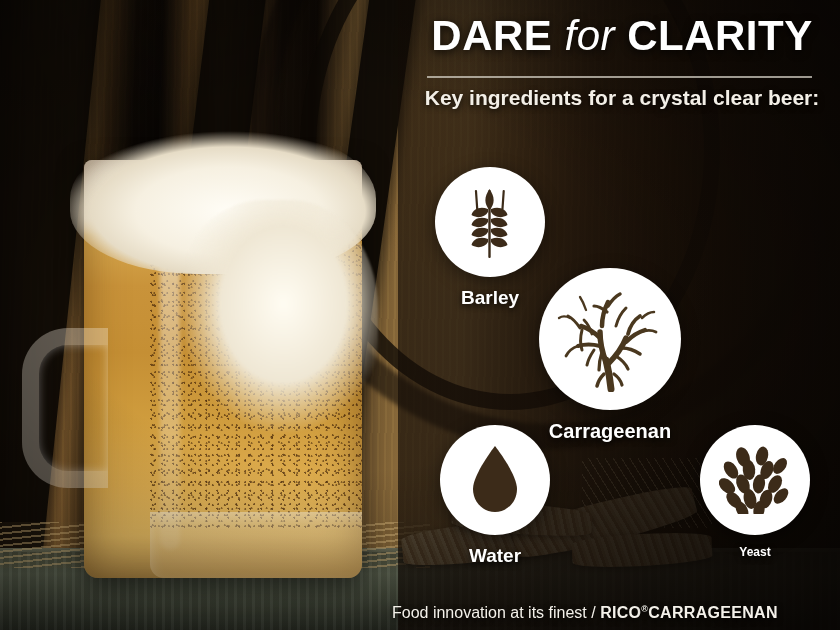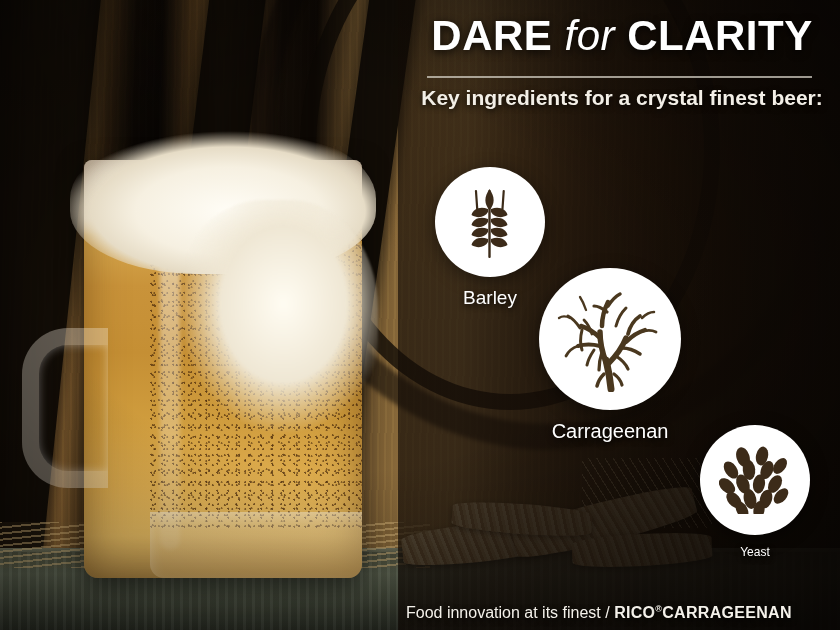--- a/index.html
+++ b/index.html
@@ -199,21 +199,21 @@
 
   
   .ing{ position:absolute; }
   .circle{
     background:#ffffff; border-radius:50%;
     display:flex; align-items:center; justify-content:center;
     box-shadow:0 4px 18px rgba(0,0,0,.45);
   }
   .ing .lbl{
     position:absolute; left:50%; transform:translateX(-50%);
-    color:#ffffff; font-weight:400; white-space:nowrap;
+    color:#ffffff; font-weight:700; white-space:nowrap;
     text-shadow:0 2px 6px rgba(0,0,0,.9);
   }
 
   .ing-barley{ left:435px; top:167px; }
   .ing-barley .circle{ width:110px; height:110px; }
   .ing-barley .lbl{ top:120px; font-size:19px; }
 
   .ing-hops{ left:697px; top:166px; }
   .ing-hops .circle{ width:110px; height:110px; }
   .ing-hops .lbl{ top:120px; font-size:19px; }
@@ -224,21 +224,21 @@
 
   .ing-water{ left:440px; top:425px; }
   .ing-water .circle{ width:110px; height:110px; }
   .ing-water .lbl{ top:120px; font-size:19px; }
 
   .ing-yeast{ left:700px; top:425px; }
   .ing-yeast .circle{ width:110px; height:110px; }
   .ing-yeast .lbl{ top:120px; font-size:12px; }
 
   .footer{
-    position:absolute; left:406px; bottom:8px; width:378px;
+    position:absolute; left:392px; bottom:8px; width:378px;
     text-align:right;
     color:#f4f1ea; font-size:16px; white-space:nowrap;
     text-shadow:0 2px 6px rgba(0,0,0,.95);
   }
   .footer .brand{ font-weight:700; letter-spacing:.3px; }
   .footer .reg{ font-size:9px; vertical-align:super; }
 </style>
 </head>
 <body>
 
@@ -282,21 +282,21 @@
   <div class="content">
 
     <div class="title">
       <span>DARE</span>
       <span class="it">for</span>
       <span>CLARITY</span>
     </div>
 
     <div class="divider"></div>
 
-    <div class="subtitle">Key ingredients for a crystal finest beer:</div>
+    <div class="subtitle">Key ingredients for a crystal clear beer:</div>
 
     <div class="ing ing-barley">
       <div class="circle">
         <svg width="62" height="76" viewBox="0 0 62 76">
           <g fill="#3c2b19">
             <rect x="29.3" y="6" width="2.4" height="68" rx="1"></rect>
             <rect x="16.5" y="6" width="2.2" height="20" rx="1" transform="rotate(-4 17.6 16)"></rect>
             <rect x="43" y="6" width="2.2" height="20" rx="1" transform="rotate(4 44 16)"></rect>
             <path d="M30.5 5 C36 13 36 20 30.5 26 C25 20 25 13 30.5 5 Z"></path>
             <path d="M29 25 C21 22 14 25 12.5 31 C19 35 26 33 29 28 Z"></path>
@@ -342,20 +342,28 @@
             <path d="M48 88 C44 92 42 96 41 100" stroke-width="3.5"></path>
             <path d="M58 88 C62 91 65 95 66 99" stroke-width="3.2"></path>
             <path d="M14 32 C10 30 6 30 3 32" stroke-width="2.3"></path>
             <path d="M30 24 C28 18 26 14 24 11" stroke-width="2.3"></path>
           </g>
         </svg>
       </div>
       <div class="lbl">Carrageenan</div>
     </div>
 
+    <div class="ing ing-water">
+      <div class="circle">
+        <svg width="56" height="72" viewBox="0 0 56 72">
+          <path d="M28 2 C28 2 6 30 6 45 C6 58 16 68 28 68 C40 68 50 58 50 45 C50 30 28 2 28 2 Z" fill="#3c2b19"></path>
+        </svg>
+      </div>
+      <div class="lbl">Water</div>
+    </div>
 
     <div class="ing ing-yeast">
       <div class="circle">
         <svg width="72" height="68" viewBox="0 0 72 68">
           <g fill="#3c2b19">
             <ellipse cx="24" cy="11" rx="6.5" ry="10" transform="rotate(-18 24 11)"></ellipse>
             <ellipse cx="43" cy="10" rx="6" ry="9.5" transform="rotate(12 43 10)"></ellipse>
             <ellipse cx="12" cy="24" rx="6" ry="9.5" transform="rotate(-34 12 24)"></ellipse>
             <ellipse cx="30" cy="24" rx="6.2" ry="10" transform="rotate(-6 30 24)"></ellipse>
             <ellipse cx="48" cy="24" rx="6" ry="9.5" transform="rotate(22 48 24)"></ellipse>

